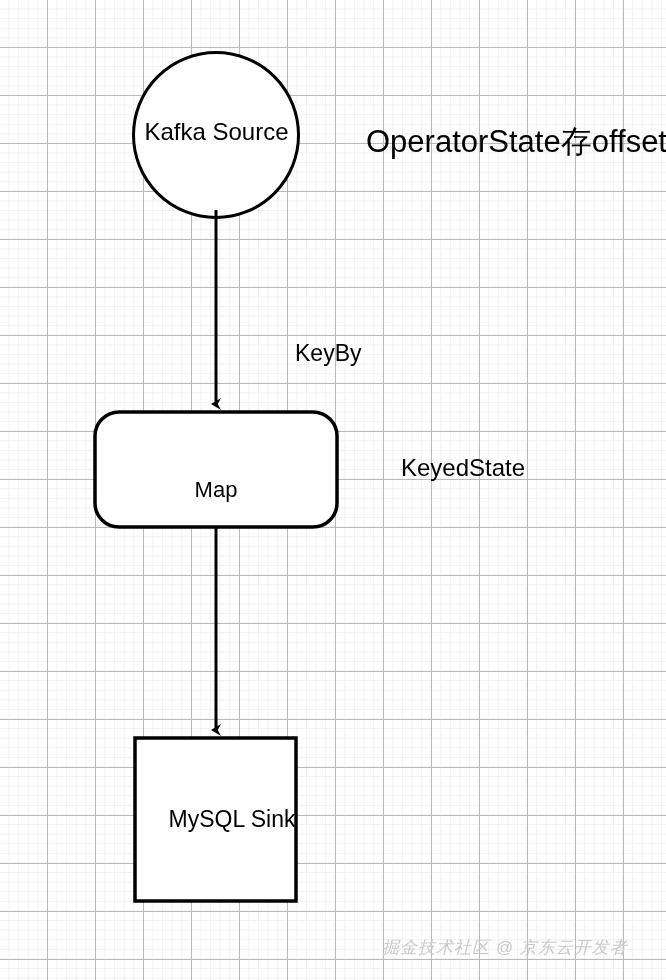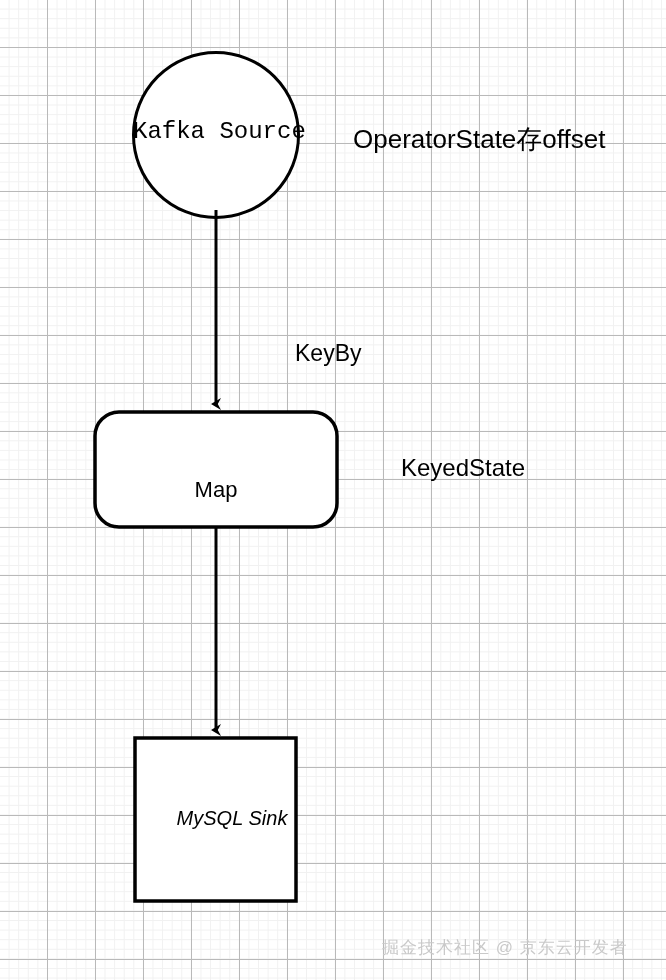--- a/index.html
+++ b/index.html
@@ -50,59 +50,58 @@
     position: absolute;
     color: #000000;
     white-space: nowrap;
     line-height: 1;
   }
   #kafka-source-label {
     left: 133px;
     top: 120px;
     width: 167px;
     font-size: 24px;
-    font-family: Liberation Mono, monospace;
   }
   #map-label {
     left: 95px;
     top: 479px;
     width: 242px;
     font-size: 22px;
   }
   #mysql-sink-label {
     left: 135px;
     top: 808px;
     width: 194px;
-    font-size: 20px;
-    font-style: italic;
+    font-size: 23px;
   }
   #keyby-label {
     left: 295px;
     top: 342px;
     font-size: 23px;
   }
   #operator-state-label {
-    left: 353px;
+    left: 366px;
     top: 126px;
-    font-size: 26px;
+    font-size: 31px;
   }
   #keyed-state-label {
     left: 401px;
     top: 456px;
     font-size: 24px;
     text-align: right;
   }
   #watermark {
     position: absolute;
     left: 382px;
     top: 936px;
     font-size: 17px;
     color: #c9c9c9;
     white-space: nowrap;
     letter-spacing: 1px;
+    font-style: italic;
   }
 </style>
 </head>
 <body>
 
 <div id="canvas">
 
   <svg id="diagram-svg" width="666" height="980" viewBox="0 0 666 980">
     <defs>
       <marker id="arrowhead" markerWidth="12" markerHeight="12" refX="6.5" refY="5" orient="auto" markerUnits="userSpaceOnUse">

